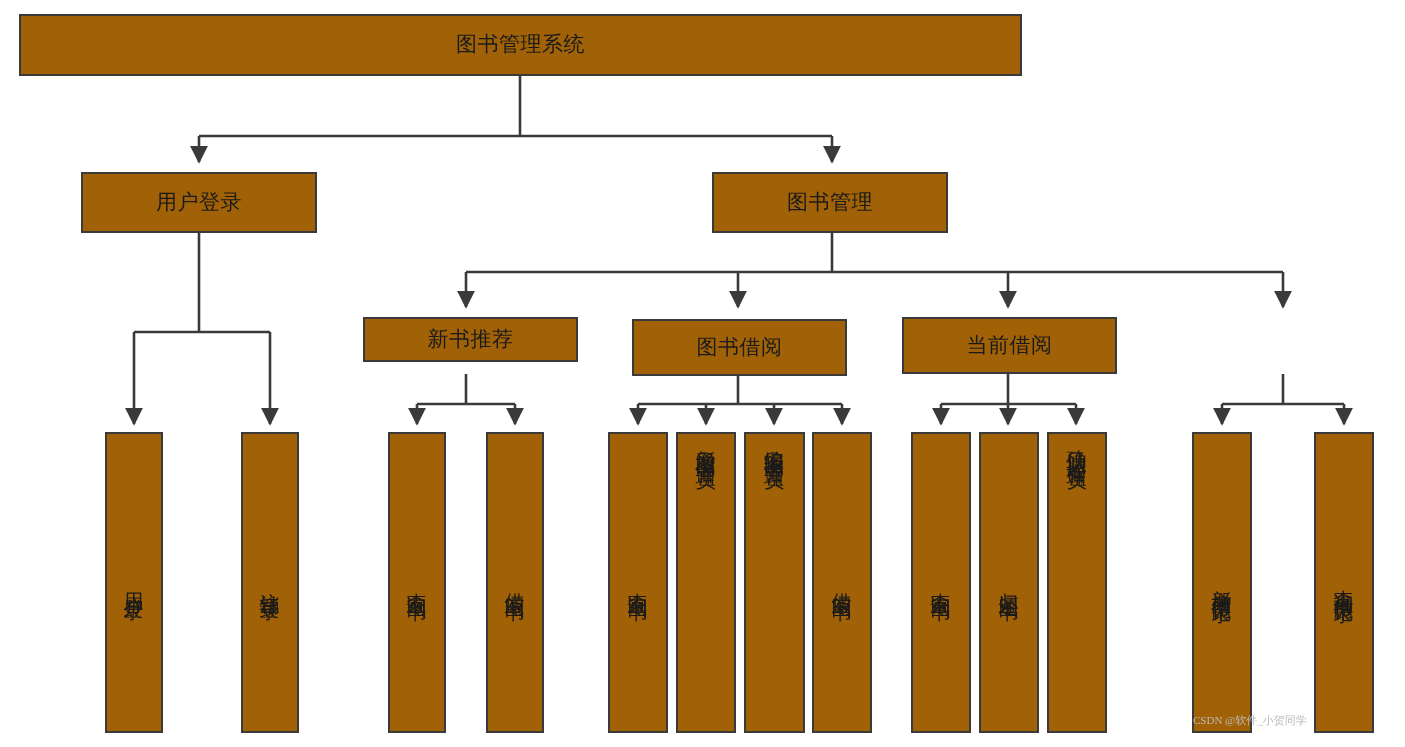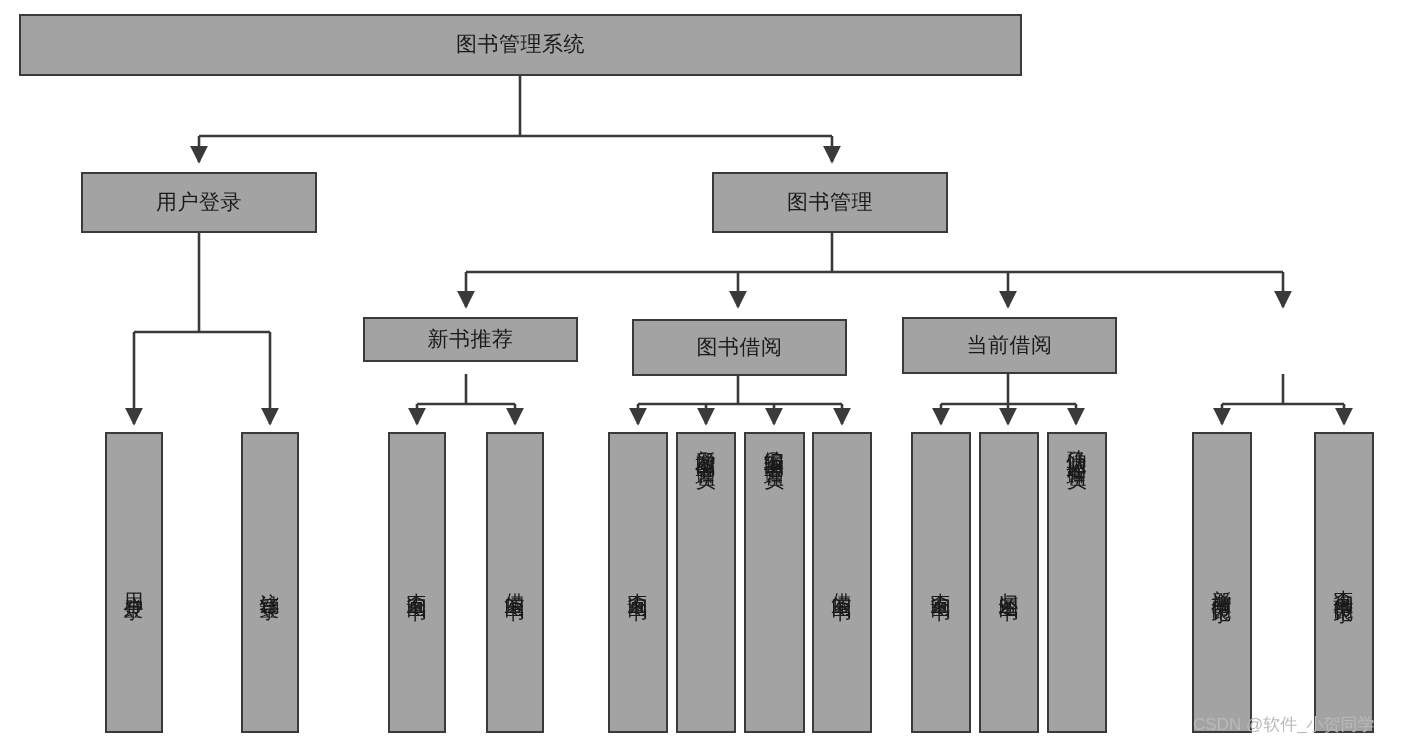--- a/index.html
+++ b/index.html
@@ -21,21 +21,21 @@
   }
   svg.wires {
     position: absolute;
     left: 0; top: 0;
     width: 1405px;
     height: 747px;
   }
   .node {
     position: absolute;
     box-sizing: border-box;
-    background: #a3a3a3;
+    background: #a16207;
     border: 2px solid #3a3a3a;
     display: flex;
     align-items: center;
     justify-content: center;
     color: #1a1a1a;
     font-family: Liberation Serif, serif;
   }
   .node .label {
     display: block;
     text-align: center;
@@ -59,24 +59,24 @@
     margin: 0 auto;
   }
   .node.vert.center .label {
     margin-top: auto;
     margin-bottom: auto;
   }
   .watermark {
     position: absolute;
     left: 1193px;
     top: 713px;
-    font-size: 17px;
+    font-size: 11px;
     color: #b9b9b9;
     white-space: nowrap;
-    font-family: Liberation Sans, sans-serif;
+    font-family: Liberation Serif, serif;
   }
 </style>
 </head>
 <body>
 
 <div id="diagram-root">
 
   <svg class="wires" viewBox="0 0 1405 747" xmlns="http://www.w3.org/2000/svg">
     <defs>
       <marker id="arrow" viewBox="0 0 10 10" refX="9" refY="5" markerWidth="7" markerHeight="7" orient="auto-start-reverse">

